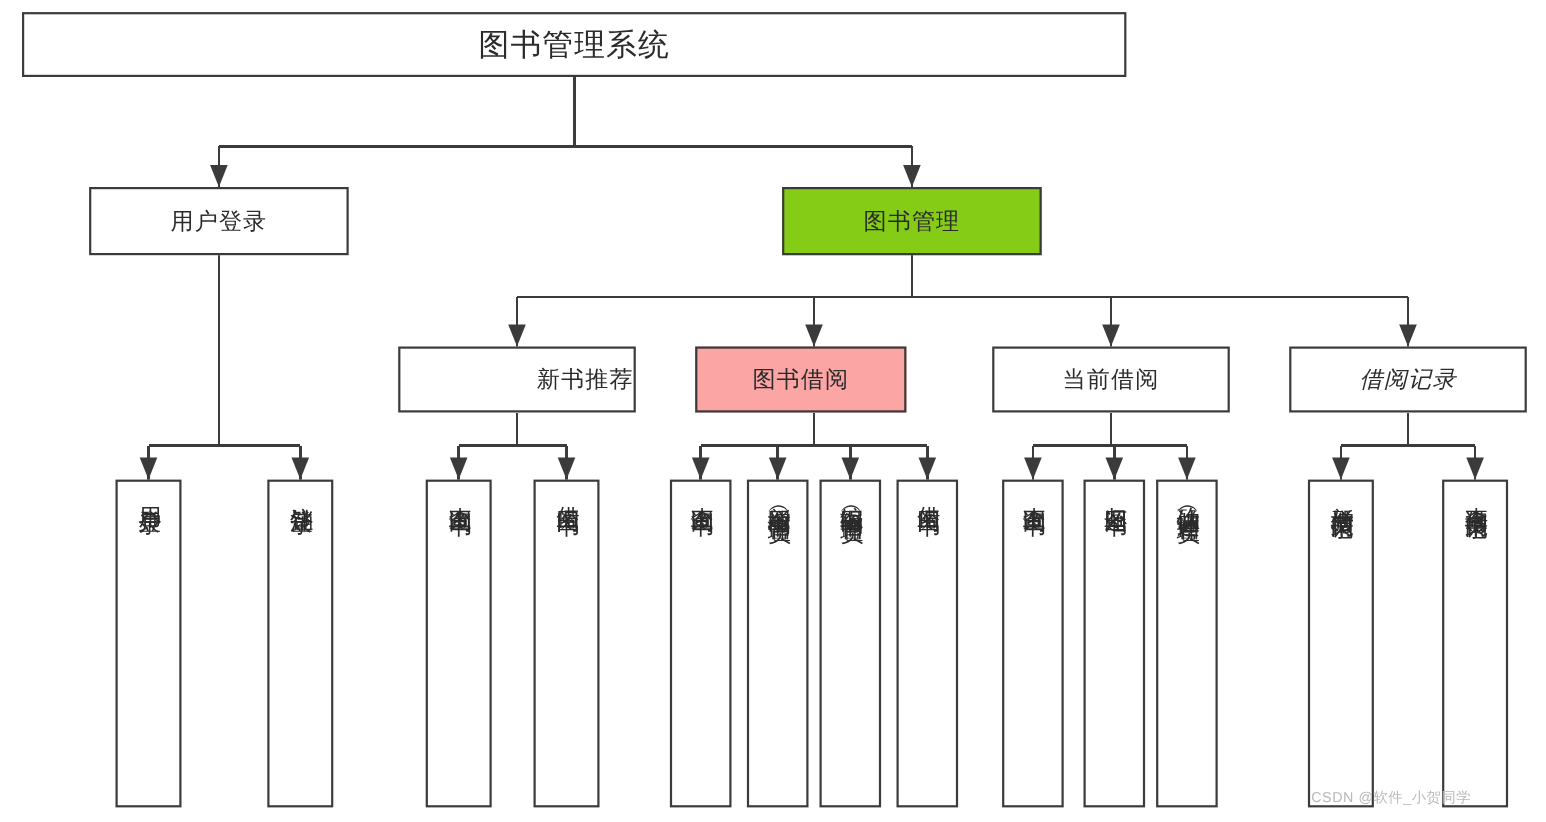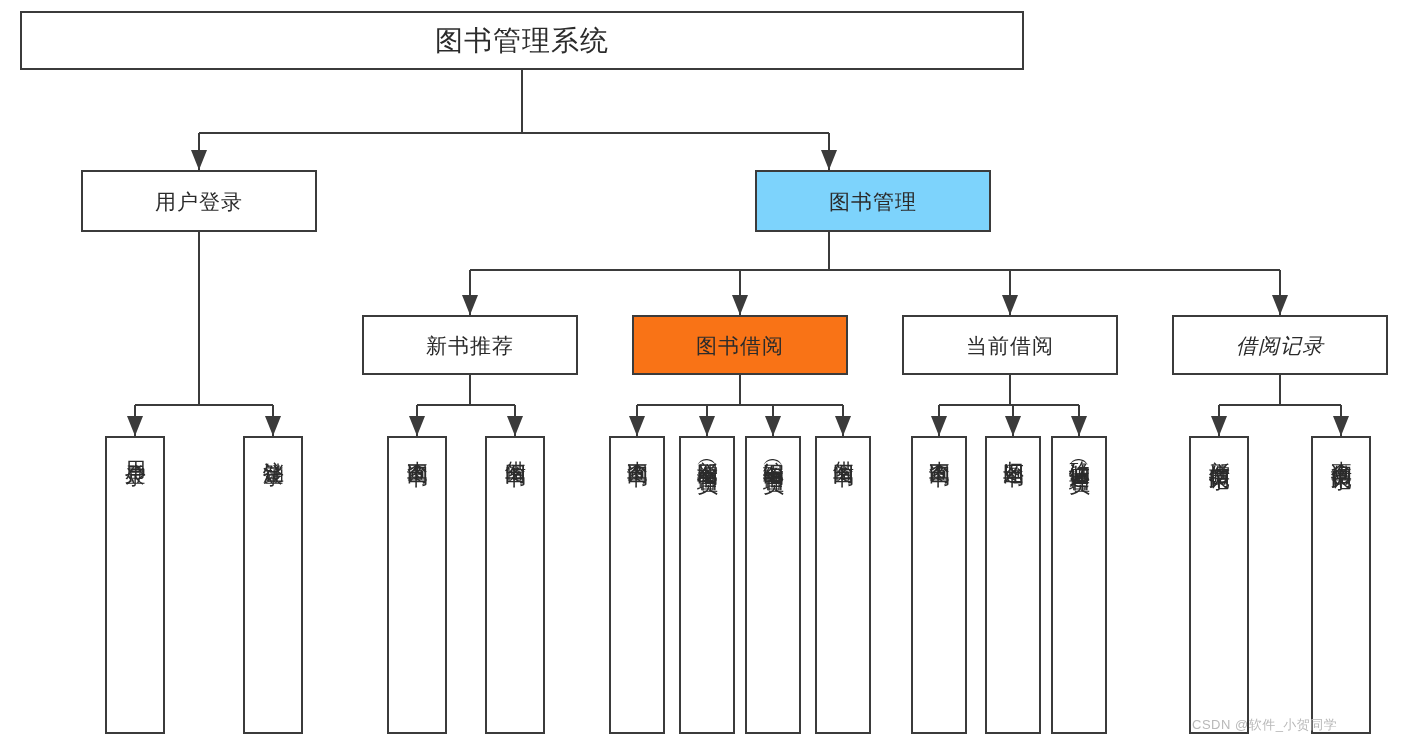--- a/index.html
+++ b/index.html
@@ -72,27 +72,27 @@
       <line x1="1341" y1="405" x2="1341" y2="436" stroke="#3b3b3b" stroke-width="2.5" shape-rendering="crispEdges"></line>
       <polygon points="1333,416 1349,416 1341,436" fill="#3b3b3b"></polygon>
     </svg>
   <div id="nodes">
       <div class="node h root" style="left: 20px; top: 11px; width: 1004px; height: 59px; border-color: rgb(59, 59, 59); background: rgb(255, 255, 255);">
         <span class="lbl" style="color: rgb(43, 43, 43);">图书管理系统</span>
       </div>
       <div class="node h" style="left: 81px; top: 170px; width: 236px; height: 62px; border-color: rgb(59, 59, 59); background: rgb(255, 255, 255);">
         <span class="lbl" style="color: rgb(43, 43, 43);">用户登录</span>
       </div>
-      <div class="node h" style="left: 711px; top: 170px; width: 236px; height: 62px; border-color: rgb(59, 59, 59); background: #7dd3fc; margin-left: 44px;">
+      <div class="node h" style="left: 711px; top: 170px; width: 236px; height: 62px; border-color: rgb(59, 59, 59); background: #84cc16;">
         <span class="lbl" style="color: rgb(43, 43, 43);">图书管理</span>
       </div>
-      <div class="node h" style="left: 362px; top: 315px; width: 216px; height: 60px; border-color: rgb(59, 59, 59); background: rgb(255, 255, 255);">
+      <div class="node h" style="left: 362px; top: 315px; width: 216px; height: 60px; border-color: rgb(59, 59, 59); background: rgb(255, 255, 255); justify-content: flex-end;">
         <span class="lbl" style="color: rgb(43, 43, 43);">新书推荐</span>
       </div>
-      <div class="node h" style="left: 632px; top: 315px; width: 216px; height: 60px; border-color: rgb(59, 59, 59); background: #f97316;">
+      <div class="node h" style="left: 632px; top: 315px; width: 192px; height: 60px; border-color: rgb(59, 59, 59); background: #fca5a5;">
         <span class="lbl" style="color: rgb(43, 43, 43);">图书借阅</span>
       </div>
       <div class="node h" style="left: 902px; top: 315px; width: 216px; height: 60px; border-color: rgb(59, 59, 59); background: rgb(255, 255, 255);">
         <span class="lbl" style="color: rgb(43, 43, 43); text-align: right;">当前借阅</span>
       </div>
       <div class="node h" style="left: 1172px; top: 315px; width: 216px; height: 60px; border-color: rgb(59, 59, 59); background: rgb(255, 255, 255); font-style: italic;">
         <span class="lbl" style="color: rgb(43, 43, 43);">借阅记录</span>
       </div>
       <div class="node v" style="left: 105px; top: 436px; width: 60px; height: 298px; border-color: rgb(59, 59, 59); background: rgb(255, 255, 255);">
         <span class="lbl" style="color: rgb(43, 43, 43);">用户登录</span>

